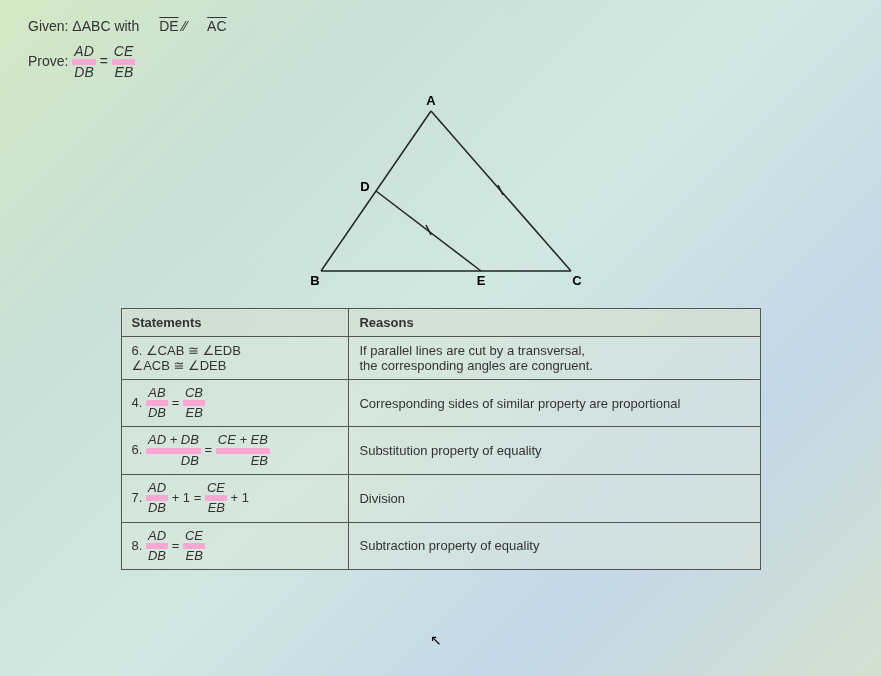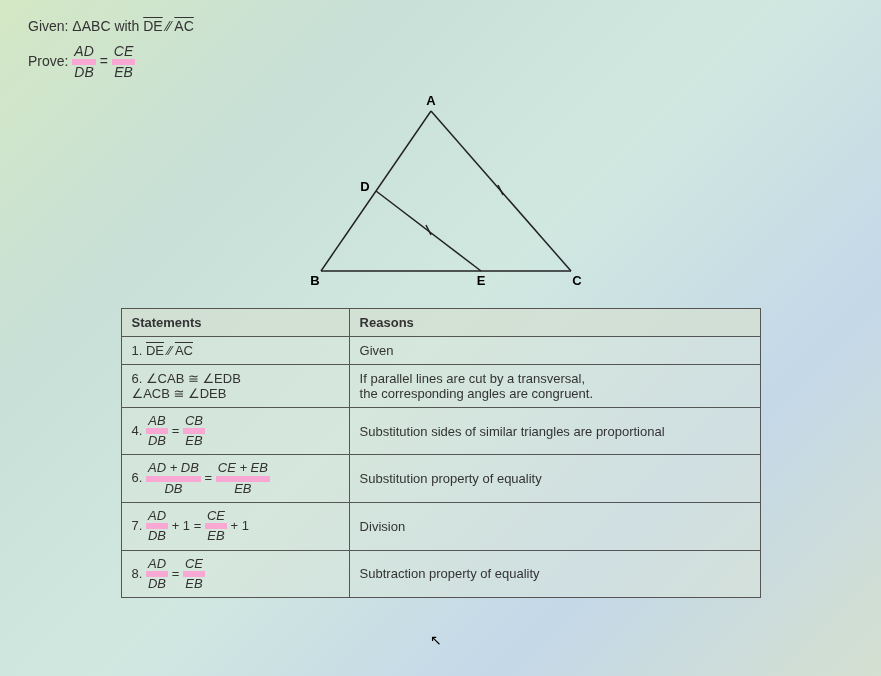--- a/index.html
+++ b/index.html
@@ -13,29 +13,30 @@
       font-size: 14px;
       position: relative;
       overflow: hidden;
     }
     .given-line, .prove-line {
       margin-bottom: 10px;
       font-size: 14px;
     }
     .overline {
       text-decoration: overline;
+      margin-left: 16px;
     }
     .frac {
       display: inline-block;
       vertical-align: middle;
       text-align: center;
       font-style: italic;
     }
     .frac .num { display: block; border-bottom: 6px solid #f9a8d4; padding: 0 2px; line-height: 1.1; }
-    .frac .den { display: block; padding: 0 2px; line-height: 1.1; }
+    .frac .den { display: block; padding: 0 2px; line-height: 1.1; text-align: right; }
     .diagram {
       text-align: center;
       margin: 10px 0 14px 0;
     }
     table.proof {
       border-collapse: collapse;
       margin: 0 auto;
       background: rgba(220, 230, 218, 0.5);
       width: 640px;
     }
@@ -110,29 +111,20 @@
   </svg>
 </div>
 
 <table class="proof">
   <tbody>
       <tr>
     <th class="stmt-col">Statements</th>
     <th class="reason-col">Reasons</th>
   </tr>
 
-  <tr>
-    <td>
-      <span>1. </span>
-      <span class="overline">DE</span>
-      <span> ⁄⁄ </span>
-      <span class="overline">AC</span>
-    </td>
-    <td>Given</td>
-  </tr>
 
   <tr>
     <td>
       <div>6. ∠CAB ≅ ∠EDB</div>
       <div>∠ACB ≅ ∠DEB</div>
     </td>
     <td>
       <div>If parallel lines are cut by a transversal,</div>
       <div>the corresponding angles are congruent.</div>
     </td>
@@ -145,21 +137,21 @@
       <span class="frac">
         <span class="num">AB</span>
         <span class="den">DB</span>
       </span>
       <span> = </span>
       <span class="frac">
         <span class="num">CB</span>
         <span class="den">EB</span>
       </span>
     </td>
-    <td>Substitution sides of similar triangles are proportional</td>
+    <td>Corresponding sides of similar property are proportional</td>
   </tr>
 
 
   <tr>
     <td>
       <span>6. </span>
       <span class="frac">
         <span class="num">AD + DB</span>
         <span class="den">DB</span>
       </span>

